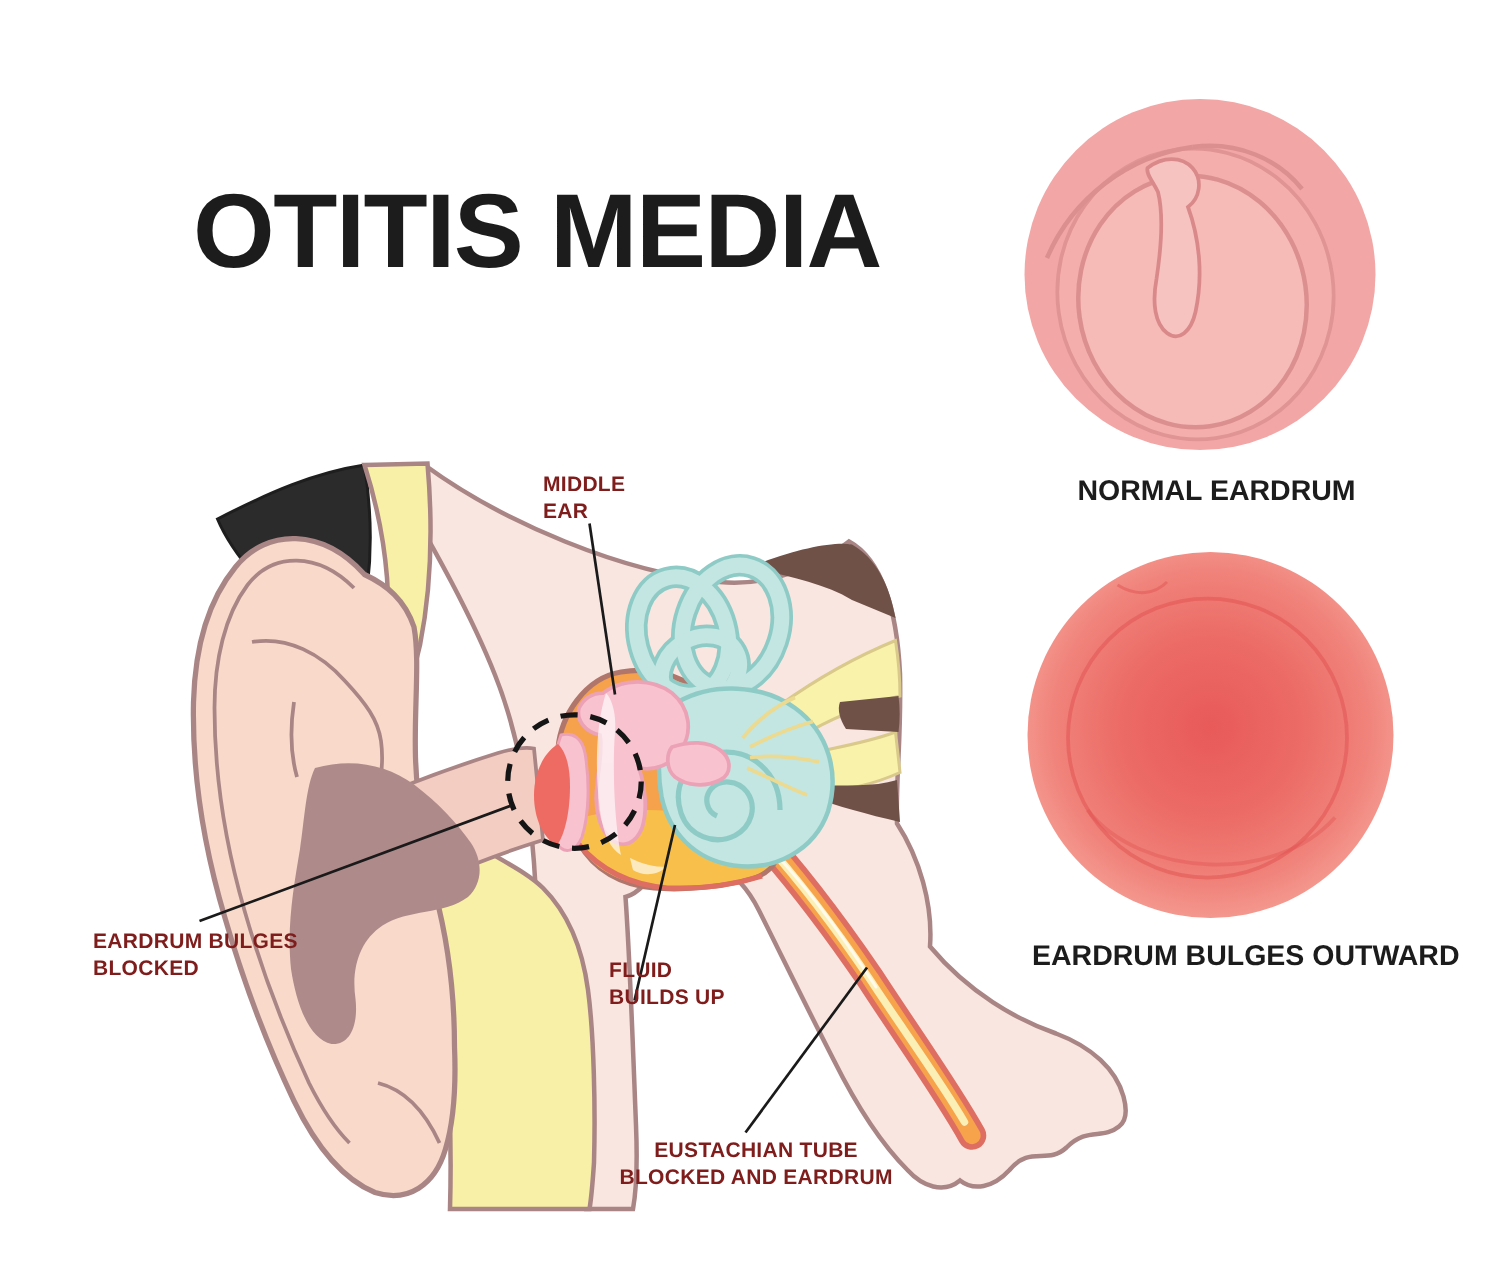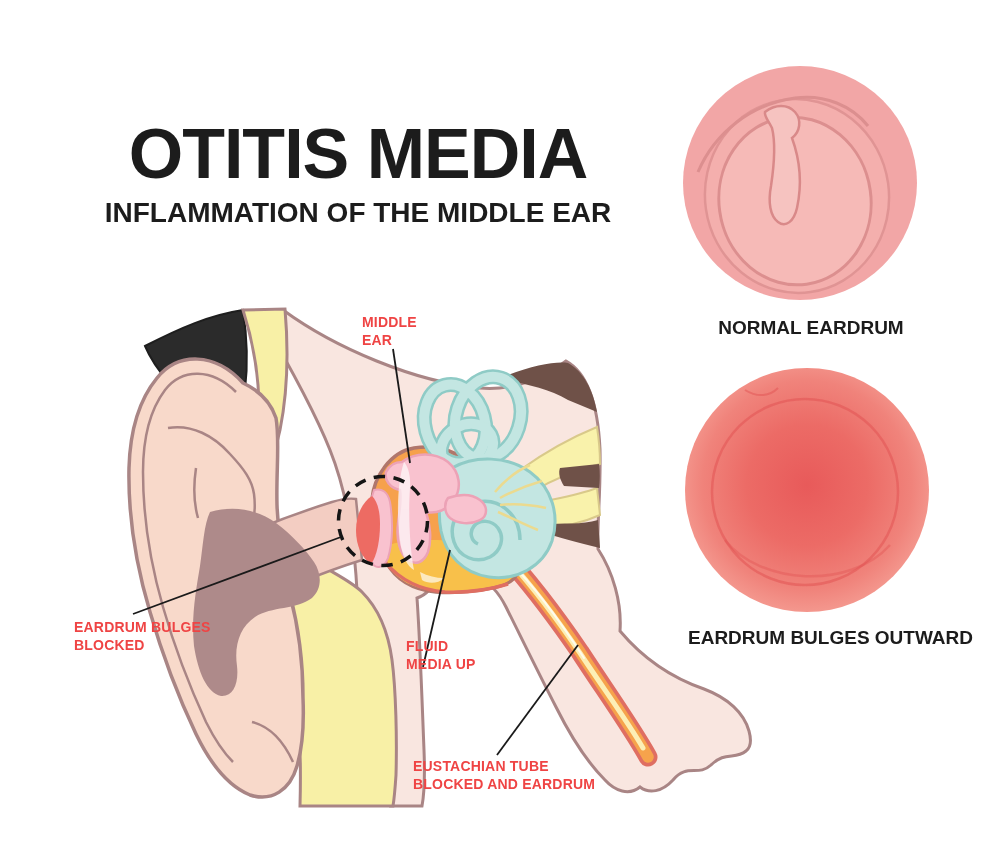--- a/index.html
+++ b/index.html
@@ -4,21 +4,21 @@
 <style>
   html,body{margin:0;padding:0;background:#ffffff;}
   .stage{
     position:relative;width:1003px;height:856px;background:#ffffff;
     font-family:"Liberation Sans", sans-serif;overflow:hidden;padding-left:48px;
   }
   .stage svg{position:absolute;left:0;top:0;}
   .titles{position:absolute;left:58px;top:116px;width:600px;text-align:center;color:#1c1c1c;}
   .titles h1{margin:0;font-size:70px;line-height:76px;font-weight:bold;letter-spacing:-1px;}
   .titles h2{margin:6px 0 0 0;font-size:28px;line-height:30px;font-weight:bold;letter-spacing:0px;}
-  .ann{position:absolute;color:#ef4444;font-size:14px;line-height:18px;font-weight:bold;letter-spacing:0.2px;white-space:nowrap;}
+  .ann{position:absolute;color:#7f1d1d;font-size:14px;line-height:18px;font-weight:bold;letter-spacing:0.2px;white-space:nowrap;}
   .caption{position:absolute;color:#1c1c1c;font-size:19px;line-height:22px;font-weight:bold;text-align:center;white-space:nowrap;}
 </style>
 </head>
 <body>
 
 <div class="stage">
 
 <svg width="1003" height="856" viewBox="0 0 1003 856">
   <defs>
     <radialGradient id="gradBulge" cx="50%" cy="48%" r="55%">
@@ -248,39 +248,38 @@
   <g>
     <circle cx="807" cy="490" r="122" fill="url(#gradBulge)"></circle>
     <circle cx="805" cy="492" r="93" fill="none" stroke="#E25353" stroke-width="2.5" opacity="0.55"></circle>
     <path fill="none" stroke="#E25353" stroke-width="2.5" opacity="0.4" d="M 725,540 C 760,585 850,590 890,545"></path>
     <path fill="none" stroke="#E25353" stroke-width="2" opacity="0.5" d="M 745,390 C 758,398 770,396 778,388"></path>
   </g>
 </svg>
 
   <header class="titles">
     <h1>OTITIS MEDIA</h1>
-    <h2>INFLAMMATION OF THE MIDDLE EAR</h2>
   </header>
 
   <div class="ann" style="left:362px;top:313px;">
     <div>MIDDLE</div>
     <div>EAR</div>
   </div>
 
-  <div class="ann" style="left:74px;top:618px;">
+  <div class="ann" style="left:62px;top:618px;">
     <div>EARDRUM BULGES</div>
     <div>BLOCKED</div>
   </div>
 
   <div class="ann" style="left:406px;top:637px;">
     <div>FLUID</div>
-    <div>MEDIA UP</div>
-  </div>
-
-  <div class="ann" style="left:413px;top:757px;">
+    <div>BUILDS UP</div>
+  </div>
+
+  <div class="ann" style="left:413px;top:757px;text-align:center;">
     <div>EUSTACHIAN TUBE</div>
     <div>BLOCKED AND EARDRUM</div>
   </div>
 
   <div class="caption" style="left:688px;top:627px;width:246px;">EARDRUM BULGES OUTWARD</div>
 
   <div class="caption" style="left:691px;top:317px;width:240px;">NORMAL EARDRUM</div>
 
 </div>
 

